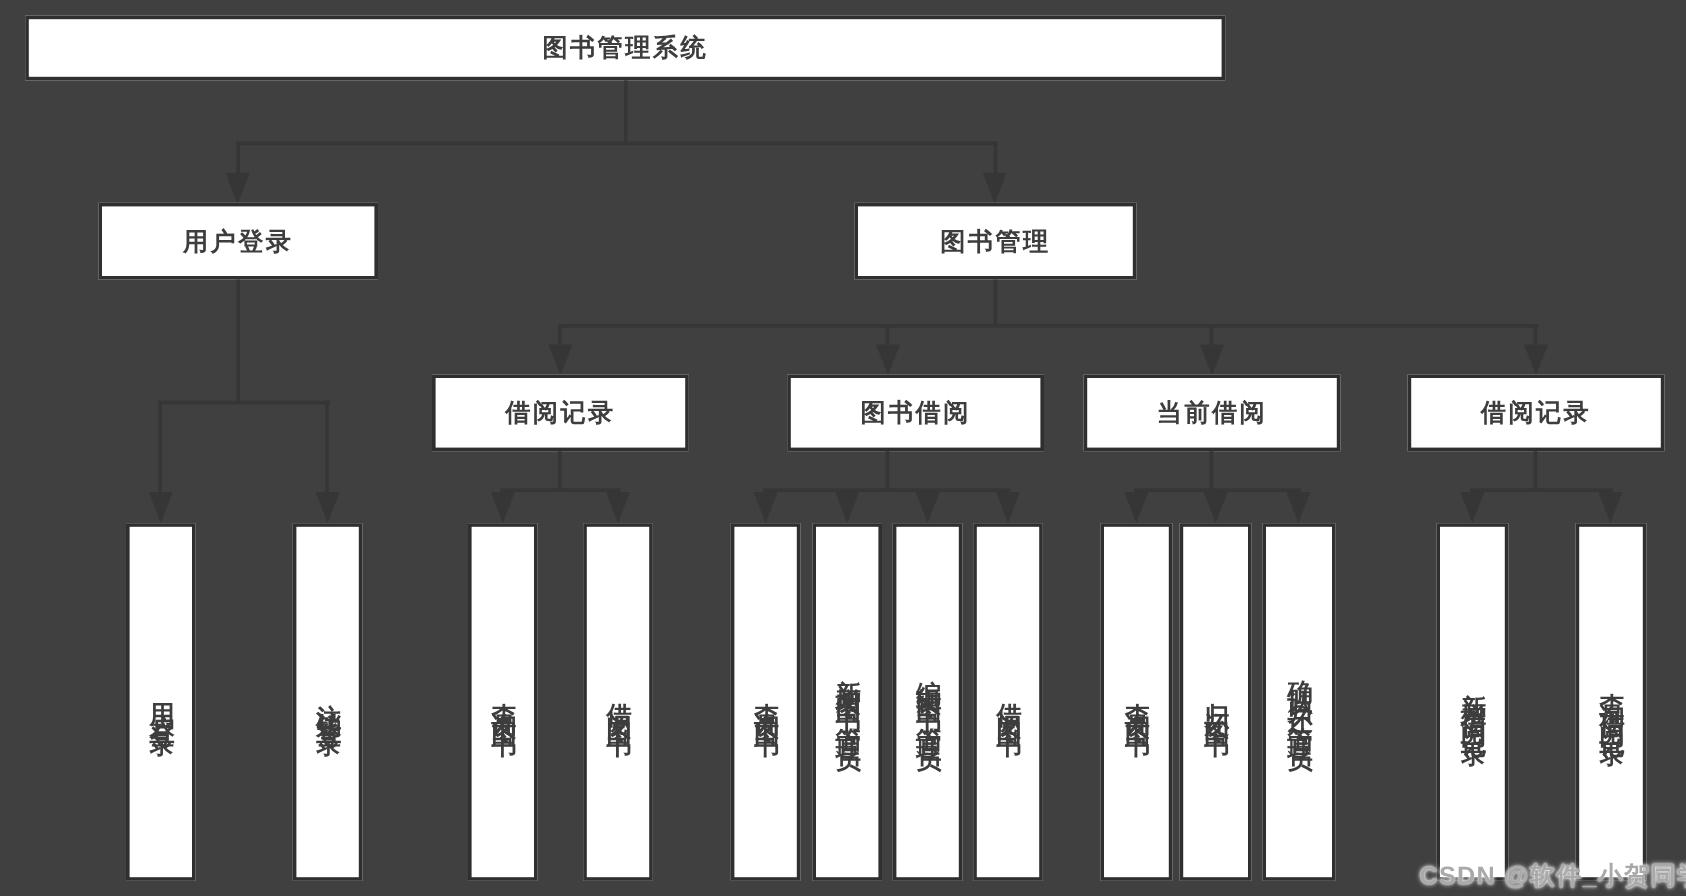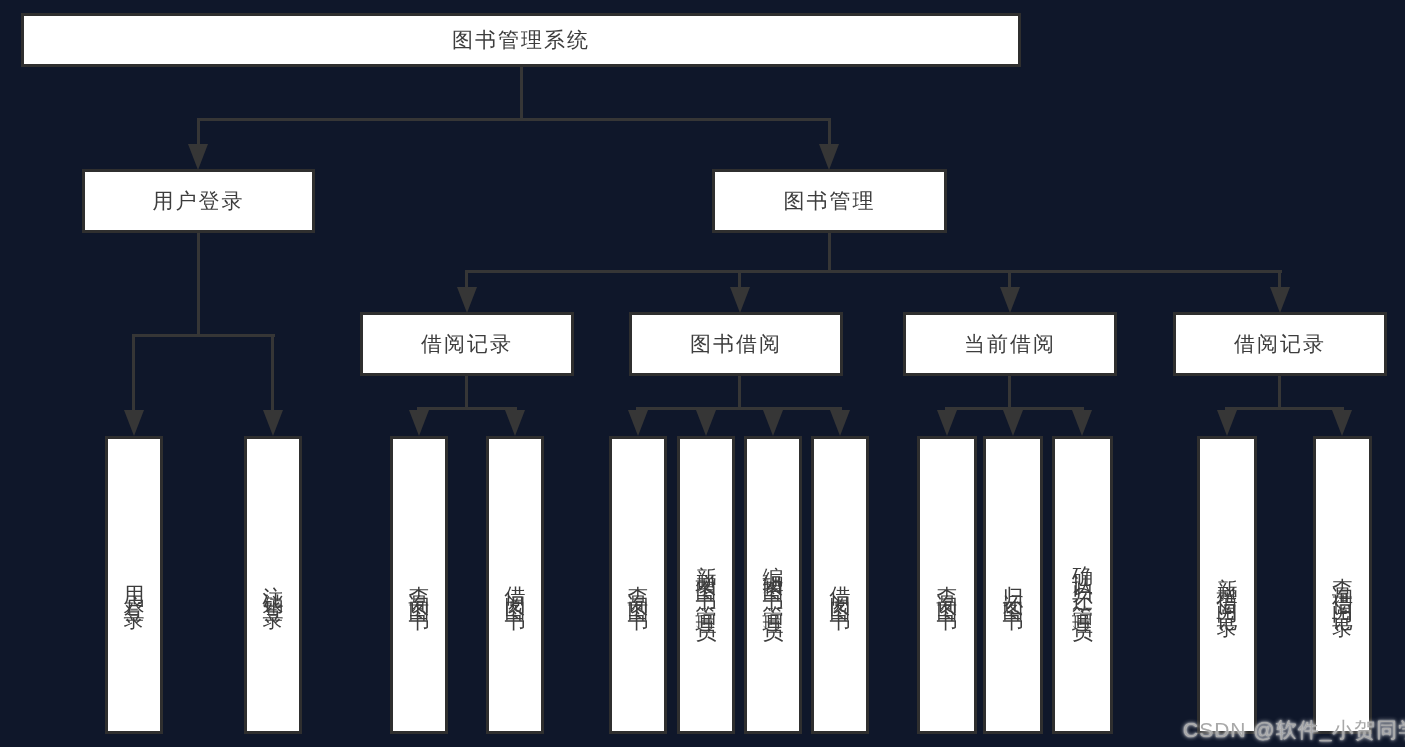--- a/index.html
+++ b/index.html
@@ -1,21 +1,22 @@
 <!DOCTYPE html>
 <html><head>
 <meta charset="utf-8">
 <style>
   html,body{margin:0;padding:0;background:#ffffff;}
   .stage{
     position:relative;
     width:1405px;height:747px;
-    background:#0f172a;
+    background:#404040;
     font-family:"Liberation Sans","DejaVu Sans",sans-serif;
     overflow:hidden;
+    font-weight:bold;
   }
   
   .n{
     position:absolute;
     box-sizing:border-box;
     border:3px solid #2f2f2f;
     background:#ffffff;
     display:flex;align-items:center;justify-content:center;
     font-size:21px;letter-spacing:2px;color:#3d3d3d;
     white-space:nowrap;
@@ -77,21 +78,21 @@
   <div class="vline" style="left:465px;top:270px;width:3px;height:19px;"></div>
   <div class="vline" style="left:738px;top:270px;width:3px;height:19px;"></div>
   <div class="vline" style="left:1008px;top:270px;width:3px;height:19px;"></div>
   <div class="vline" style="left:1278px;top:270px;width:3px;height:19px;"></div>
   <div class="arrow" style="left:457px;top:287px;"></div>
   <div class="arrow" style="left:730px;top:287px;"></div>
   <div class="arrow" style="left:1000px;top:287px;"></div>
   <div class="arrow" style="left:1270px;top:287px;"></div>
 
   <div class="n" style="left:360px;top:312px;width:214px;height:64px;">借阅记录</div>
-  <div class="n" style="left:629px;top:312px;width:214px;height:64px;">图书借阅</div>
+  <div class="n" style="left:656px;top:312px;width:214px;height:64px;">图书借阅</div>
   <div class="n" style="left:903px;top:312px;width:214px;height:64px;">当前借阅</div>
   <div class="n" style="left:1173px;top:312px;width:214px;height:64px;">借阅记录</div>
 
   <div class="vline" style="left:465px;top:376px;width:3px;height:33px;"></div>
   <div class="hline" style="left:417px;top:407px;width:100px;height:3px;"></div>
   <div class="arrow" style="left:409px;top:410px;"></div>
   <div class="arrow" style="left:505px;top:410px;"></div>
 
   <div class="vline" style="left:738px;top:376px;width:3px;height:33px;"></div>
   <div class="hline" style="left:636px;top:407px;width:206px;height:3px;"></div>

